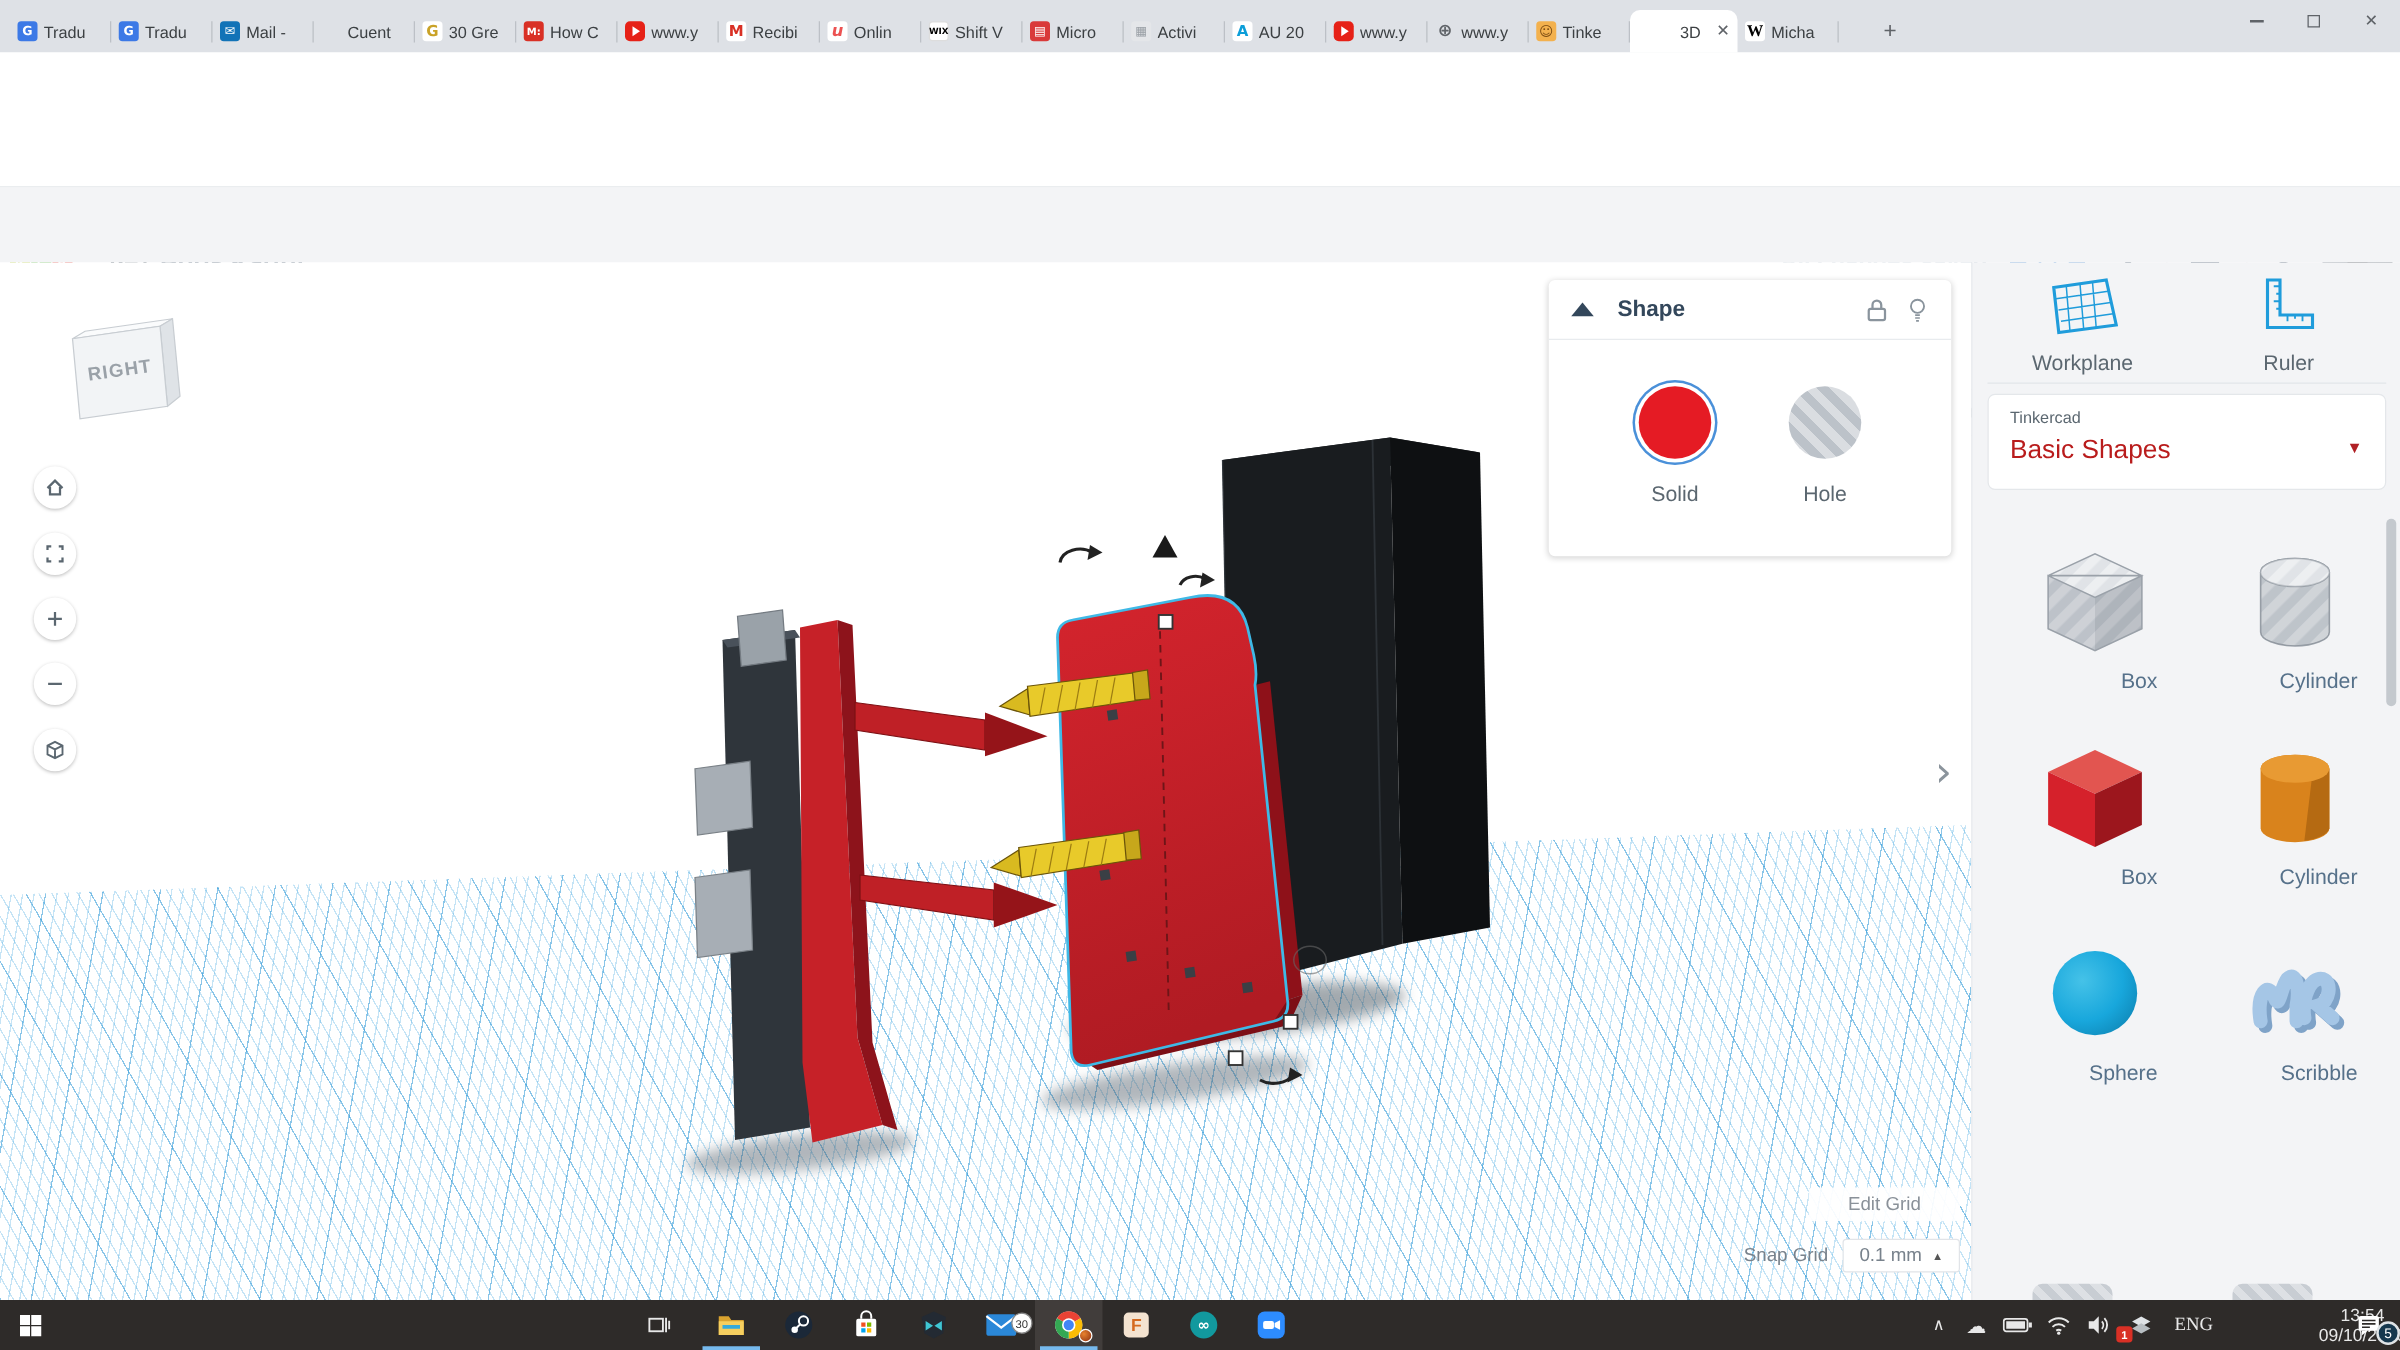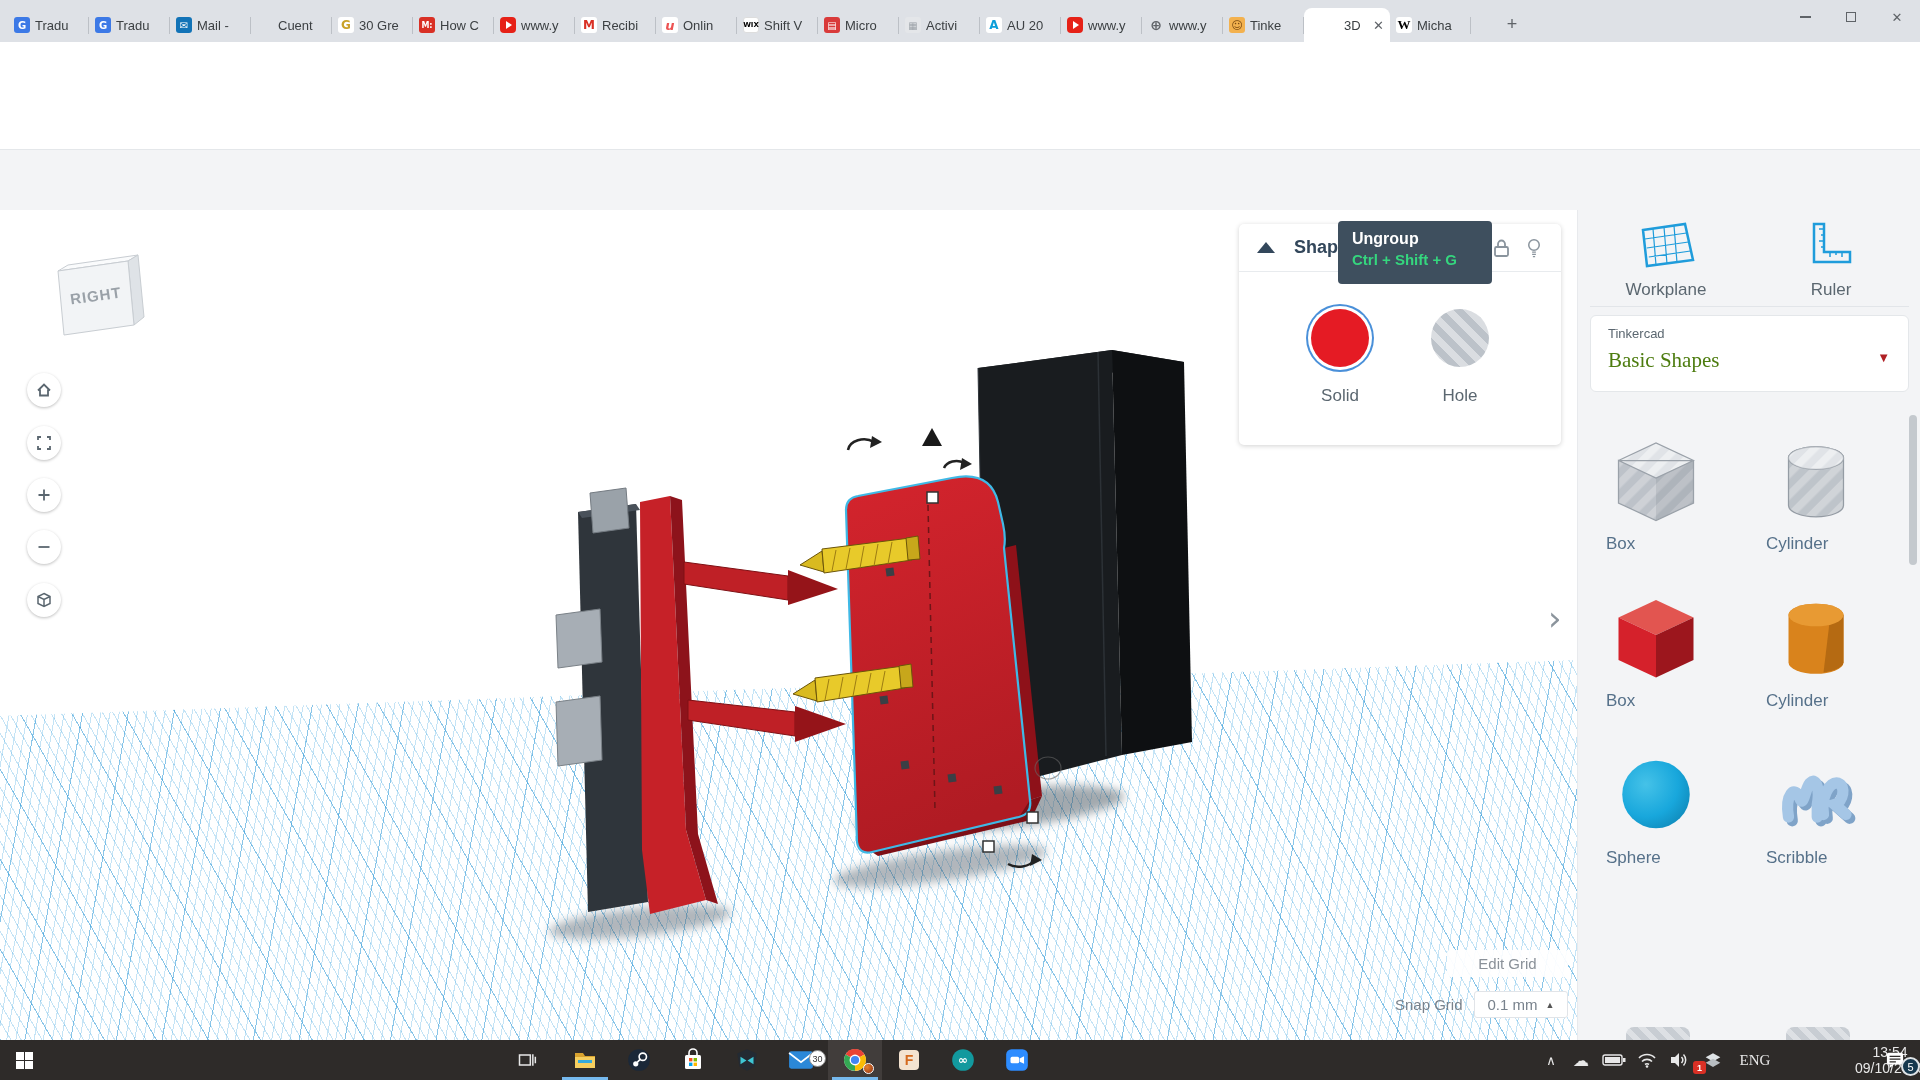--- a/index.html
+++ b/index.html
@@ -114,23 +114,23 @@
   #tooltip .tt1 { color:#fff; font-size:16px; font-weight:bold; }
   #tooltip .tt2 { color:#35d67e; font-size:15px; font-weight:bold; margin-top:3px; }
 
   
   #sidebar { position:absolute; left:1577px; top:210px; width:343px; height:830px; background:#f3f4f6; border-left:1px solid #e8eaed; overflow:hidden; }
   .sbtile { position:absolute; top:10px; width:110px; text-align:center; }
   .sbtile .lbl { margin-top:6px; font-size:17px; color:#5b6770; }
   #sb-div { position:absolute; left:12px; top:96px; width:319px; height:1px; background:#e2e5e9; }
   #catpanel { position:absolute; left:12px; top:105px; width:319px; height:77px; background:#fff; border:1px solid #e4e7ea; border-radius:6px; }
   #catlabel { position:absolute; left:17px; top:10px; font-size:13px; color:#5b6770; }
-  #catvalue { position:absolute; left:17px; top:32px; font-size:21px; color:#4d7c0f;font-family:Liberation Serif, serif; }
+  #catvalue { position:absolute; left:17px; top:32px; font-size:21px; color:#b91c1c; }
   #catarrow { position:absolute; right:18px; top:34px; font-size:13px; color:#b02025; }
-  .shapeitem { position:absolute; width:120px; text-align:left; }
+  .shapeitem { position:absolute; width:120px; text-align:right; }
   .shapeitem .slbl { font-size:17px; color:#56718a; margin-top:2px; }
   .peek { position:absolute; width:64px; height:14px; border-radius:8px 8px 0 0; background:repeating-linear-gradient(45deg,#c8cdd3 0 6px,#dde0e4 6px 12px); bottom:-1px; }
   #sb-scroll { position:absolute; left:331px; top:205px; width:8px; height:150px; background:#c4c9ce; border-radius:4px; }
 
   
   #taskbar { position:absolute; left:0; top:1040px; width:1920px; height:40px; background:#2e2b29; }
   #startbtn { position:absolute; left:0; top:0; width:48px; height:40px; display:flex; align-items:center; justify-content:center; }
   .winlogo { display:grid; grid-template-columns:8px 8px; grid-template-rows:8px 8px; gap:1px; }
   .winlogo i { background:#fff; display:block; }
   #tb-search { position:absolute; left:48px; top:0; width:449px; height:40px; background:#fff; border:1px solid #888; display:flex; align-items:center; padding-left:12px; gap:10px; }
@@ -571,24 +571,20 @@
           <path d="M9.5 19.5 h5 M9.5 22.5 h5 M10.5 25.5 h3" stroke="#8a949d" stroke-width="1.8"></path>
         </svg>
     </div>
     <div id="sp-div"></div>
     <div class="swatch" id="sw-solid"></div>
     <div class="swatch" id="sw-hole"></div>
     <div class="swlabel" style="left:72px;">Solid</div>
     <div class="swlabel" style="left:192px;">Hole</div>
   </div>
 
-  <div id="tooltip">
-    <div class="tt1">Ungroup</div>
-    <div class="tt2">Ctrl + Shift + G</div>
-  </div>
 
   <div id="sidebar">
     <div class="sbtile" style="left:33px;">
       <svg width="62" height="50" viewBox="0 0 62 50">
         <polygon points="8,10 50,4 58,40 12,46" fill="none" stroke="#1f9cdb" stroke-width="2.5"></polygon>
         <path d="M18,8.6 L21,45.3 M29,7 L32,44 M39,5.6 L42,42.6 M9.8,19 L51.5,13 M11.8,28 L53.5,22 M13.8,37 L55.5,31" stroke="#1f9cdb" stroke-width="1.2"></path>
       </svg>
       <div class="lbl">Workplane</div>
     </div>
     <div class="sbtile" style="left:198px;">

